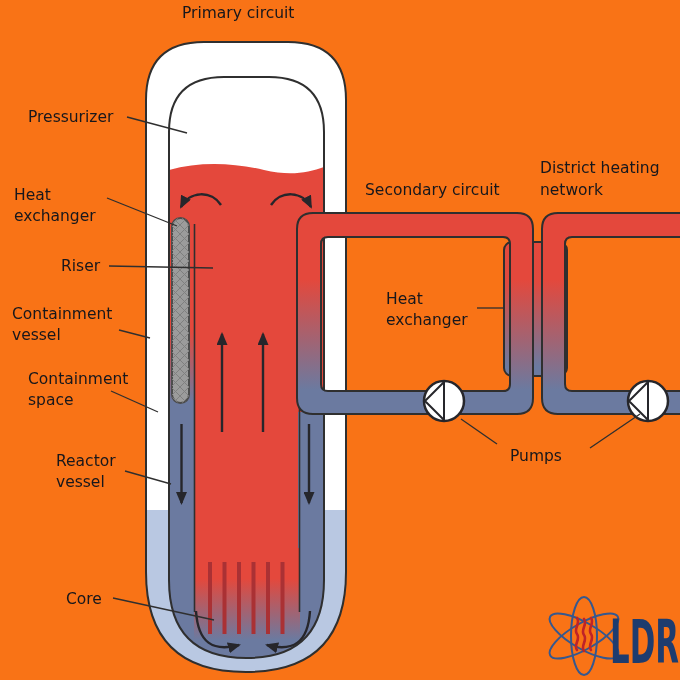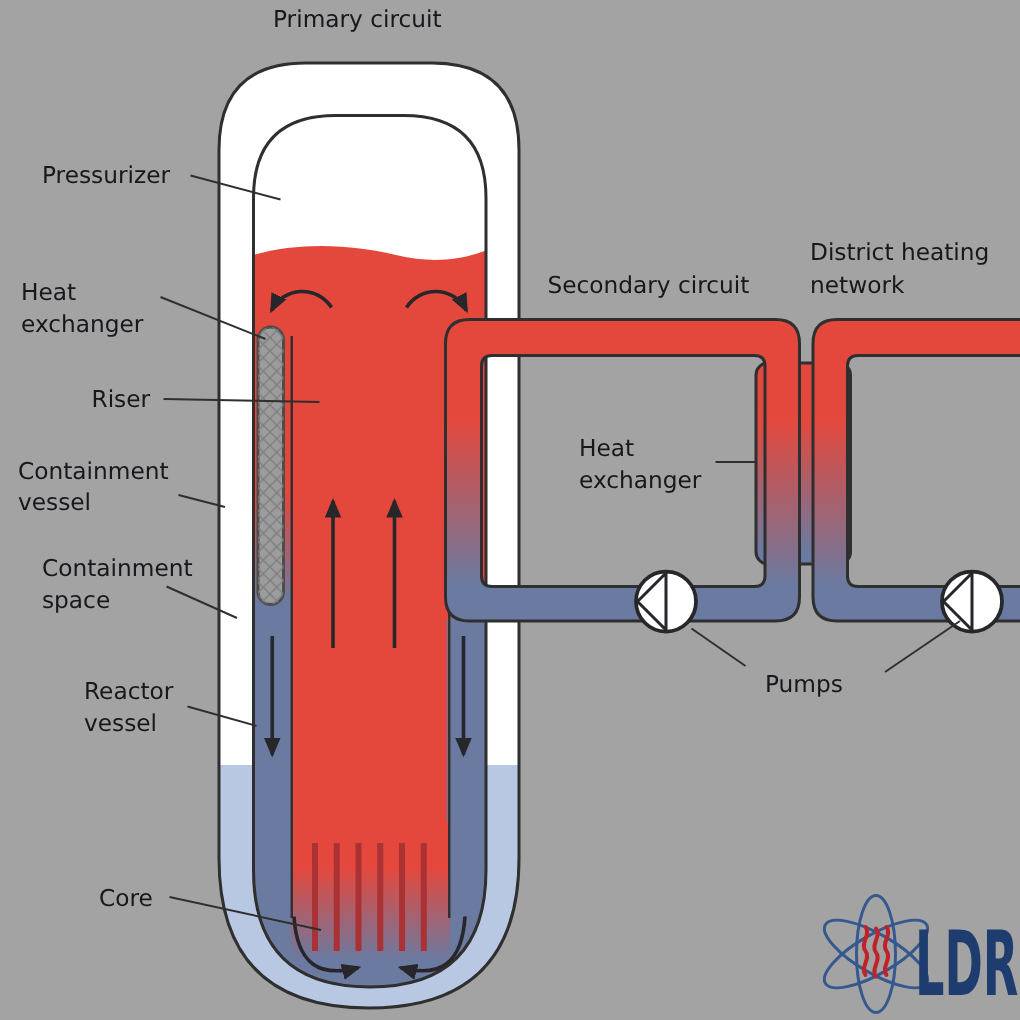--- a/index.html
+++ b/index.html
@@ -1,16 +1,16 @@
 <!DOCTYPE html>
 <html><head>
 <meta charset="utf-8">
 <style>
   html,body{margin:0;padding:0;background:#ffffff;}
-  .canvas{width:680px;height:680px;position:relative;overflow:hidden;background:#a3a3a3;}
+  .canvas{width:680px;height:680px;position:relative;overflow:hidden;background:#f97316;}
   .lbl{font:15.5px "DejaVu Sans", sans-serif;fill:#17171c;}
   .logo-text{font:bold 60px "DejaVu Sans", sans-serif;}
   svg{display:block;}
 </style>
 </head>
 <body>
 
 <div class="canvas">
 <svg width="680" height="680" viewBox="0 0 680 680">
   <defs>

